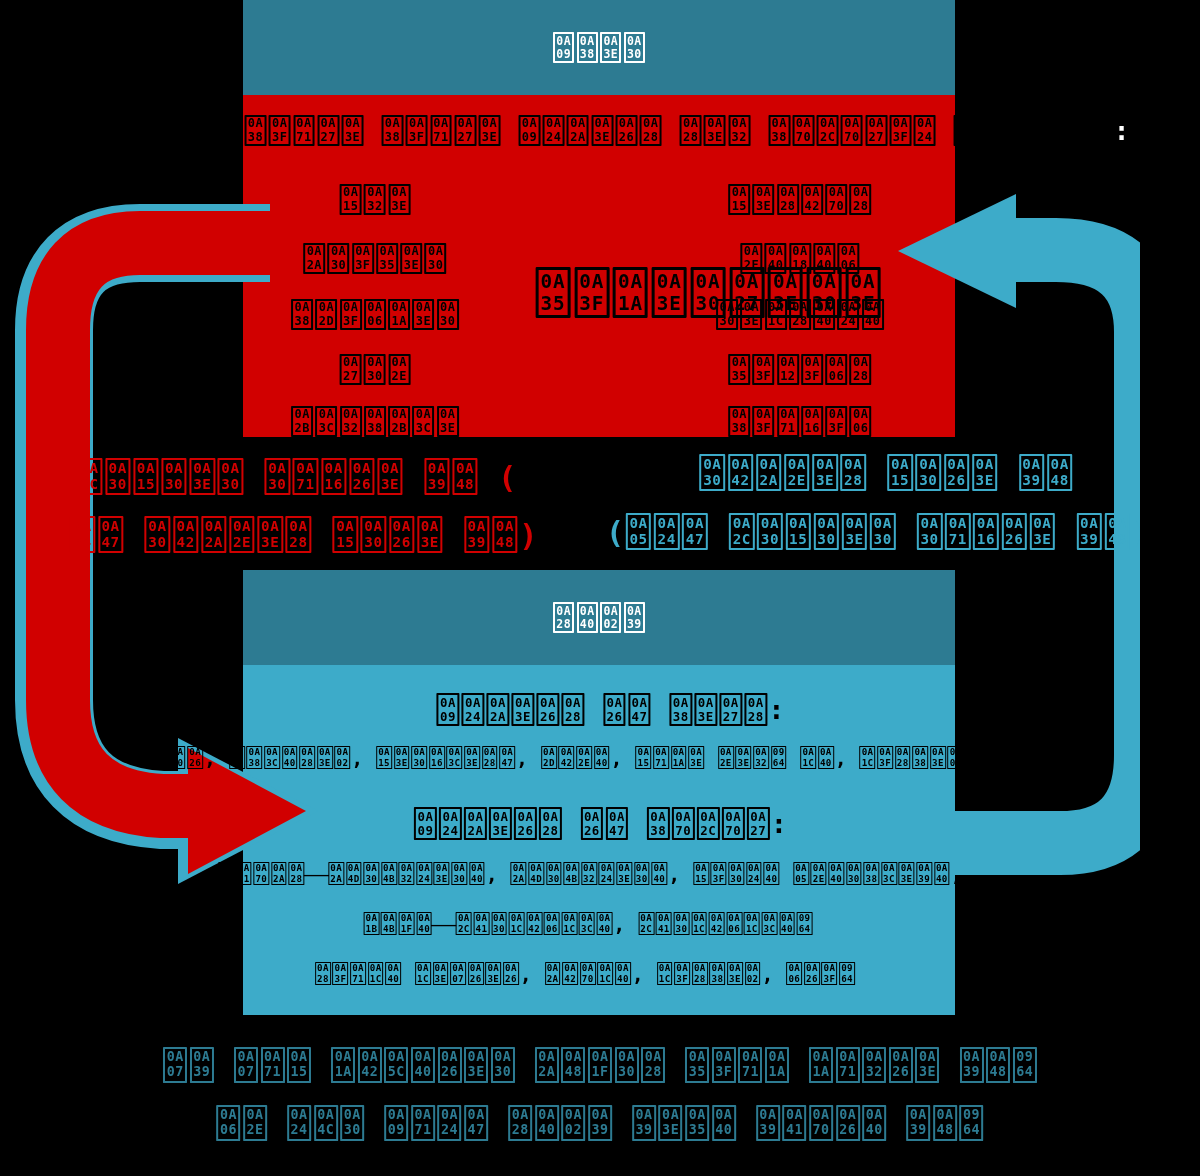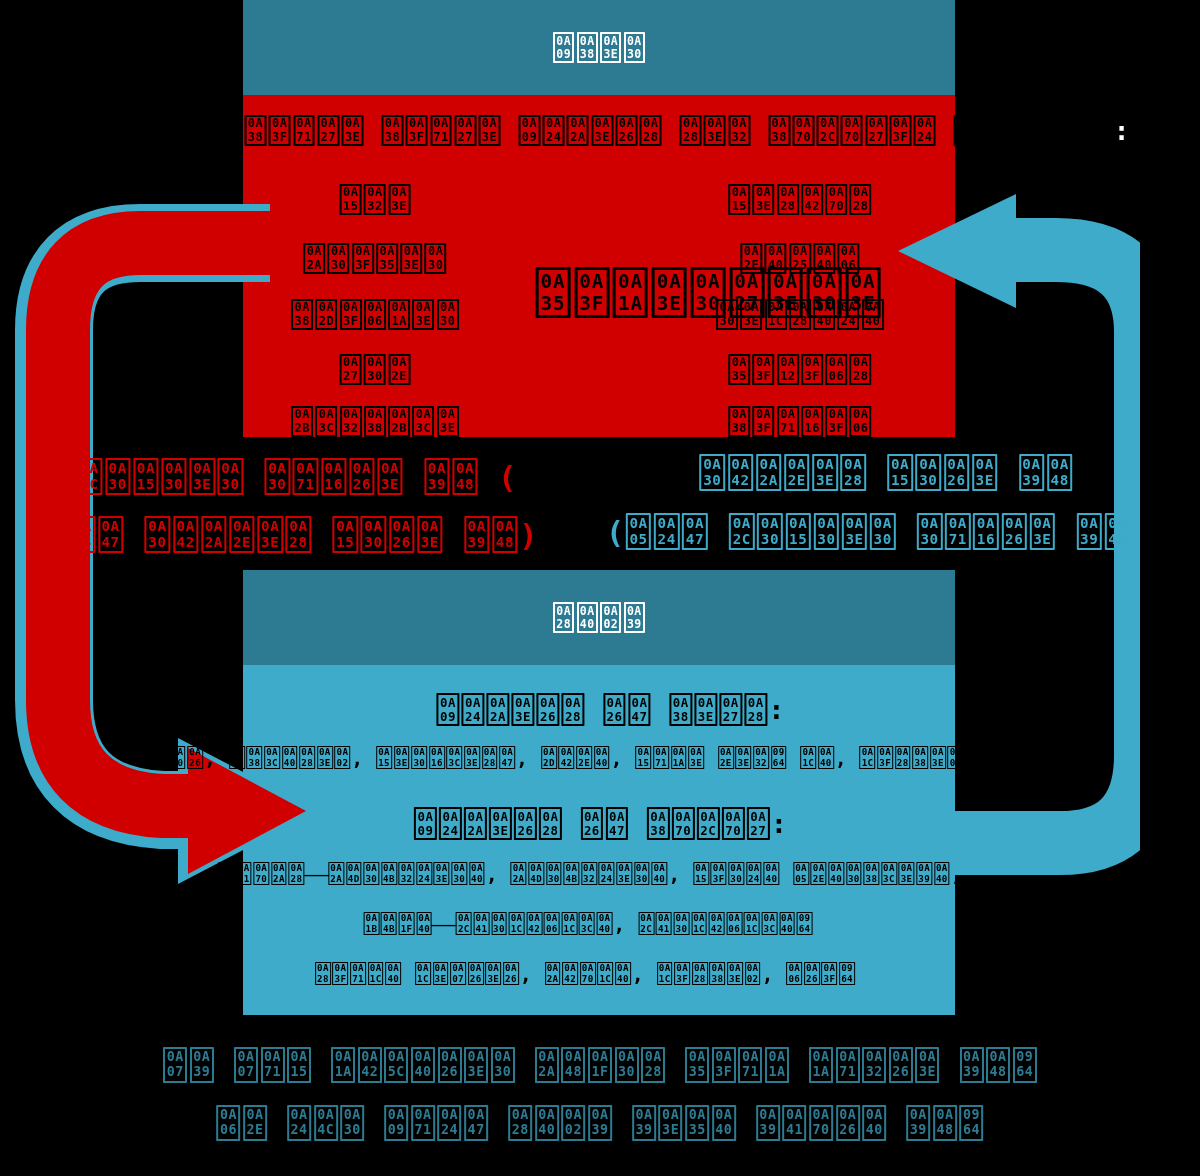--- a/index.html
+++ b/index.html
@@ -60,21 +60,21 @@
 
   <div class="txt gm black" style="left:578px;top:114px;font-size:26px;"><span class="gm"><span class="tofu"><i>0A</i><i>38</i></span><span class="tofu"><i>0A</i><i>2D</i></span><span class="pl"> </span><span class="tofu"><i>0A</i><i>15</i></span><span class="tofu"><i>0A</i><i>41</i></span><span class="tofu"><i>0A</i><i>1D</i></span><span class="pl"> </span><span class="tofu"><i>0A</i><i>1C</i></span><span class="tofu"><i>0A</i><i>4B</i></span><span class="pl"> </span><span class="tofu"><i>0A</i><i>38</i></span><span class="tofu"><i>0A</i><i>3F</i></span><span class="tofu"><i>0A</i><i>71</i></span><span class="tofu"><i>0A</i><i>27</i></span><span class="tofu"><i>0A</i><i>3E</i></span><span class="pl"> </span><span class="tofu"><i>0A</i><i>38</i></span><span class="tofu"><i>0A</i><i>3F</i></span><span class="tofu"><i>0A</i><i>71</i></span><span class="tofu"><i>0A</i><i>27</i></span><span class="tofu"><i>0A</i><i>3E</i></span><span class="pl"> </span><span class="tofu"><i>0A</i><i>09</i></span><span class="tofu"><i>0A</i><i>24</i></span><span class="tofu"><i>0A</i><i>2A</i></span><span class="tofu"><i>0A</i><i>3E</i></span><span class="tofu"><i>0A</i><i>26</i></span><span class="tofu"><i>0A</i><i>28</i></span><span class="pl"> </span><span class="tofu"><i>0A</i><i>28</i></span><span class="tofu"><i>0A</i><i>3E</i></span><span class="tofu"><i>0A</i><i>32</i></span><span class="pl"> </span><span class="tofu"><i>0A</i><i>38</i></span><span class="tofu"><i>0A</i><i>70</i></span><span class="tofu"><i>0A</i><i>2C</i></span><span class="tofu"><i>0A</i><i>70</i></span><span class="tofu"><i>0A</i><i>27</i></span><span class="tofu"><i>0A</i><i>3F</i></span><span class="tofu"><i>0A</i><i>24</i></span><span class="pl"> </span><span class="tofu"><i>0A</i><i>28</i></span><span class="tofu"><i>0A</i><i>39</i></span><span class="tofu"><i>0A</i><i>40</i></span><span class="tofu"><i>0A</i><i>02</i></span><span class="pl"> </span><span class="tofu"><i>0A</i><i>39</i></span><span class="tofu"><i>0A</i><i>48</i></span></span><span class="pl white" style="font-size:26px;">:</span></div>
 
   <div class="txt gm black" style="left:375px;top:183px;font-size:26px;"><span class="tofu"><i>0A</i><i>15</i></span><span class="tofu"><i>0A</i><i>32</i></span><span class="tofu"><i>0A</i><i>3E</i></span></div>
   <div class="txt gm black" style="left:375px;top:242px;font-size:26px;"><span class="tofu"><i>0A</i><i>2A</i></span><span class="tofu"><i>0A</i><i>30</i></span><span class="tofu"><i>0A</i><i>3F</i></span><span class="tofu"><i>0A</i><i>35</i></span><span class="tofu"><i>0A</i><i>3E</i></span><span class="tofu"><i>0A</i><i>30</i></span></div>
   <div class="txt gm black" style="left:375px;top:298px;font-size:26px;"><span class="tofu"><i>0A</i><i>38</i></span><span class="tofu"><i>0A</i><i>2D</i></span><span class="tofu"><i>0A</i><i>3F</i></span><span class="tofu"><i>0A</i><i>06</i></span><span class="tofu"><i>0A</i><i>1A</i></span><span class="tofu"><i>0A</i><i>3E</i></span><span class="tofu"><i>0A</i><i>30</i></span></div>
   <div class="txt gm black" style="left:375px;top:353px;font-size:26px;"><span class="tofu"><i>0A</i><i>27</i></span><span class="tofu"><i>0A</i><i>30</i></span><span class="tofu"><i>0A</i><i>2E</i></span></div>
   <div class="txt gm black" style="left:375px;top:405px;font-size:26px;"><span class="tofu"><i>0A</i><i>2B</i></span><span class="tofu"><i>0A</i><i>3C</i></span><span class="tofu"><i>0A</i><i>32</i></span><span class="tofu"><i>0A</i><i>38</i></span><span class="tofu"><i>0A</i><i>2B</i></span><span class="tofu"><i>0A</i><i>3C</i></span><span class="tofu"><i>0A</i><i>3E</i></span></div>
 
   <div class="txt gm black" style="left:800px;top:183px;font-size:26px;"><span class="tofu"><i>0A</i><i>15</i></span><span class="tofu"><i>0A</i><i>3E</i></span><span class="tofu"><i>0A</i><i>28</i></span><span class="tofu"><i>0A</i><i>42</i></span><span class="tofu"><i>0A</i><i>70</i></span><span class="tofu"><i>0A</i><i>28</i></span></div>
-  <div class="txt gm black" style="left:800px;top:242px;font-size:26px;"><span class="tofu"><i>0A</i><i>2E</i></span><span class="tofu"><i>0A</i><i>40</i></span><span class="tofu"><i>0A</i><i>25</i></span><span class="tofu"><i>0A</i><i>40</i></span><span class="tofu"><i>0A</i><i>06</i></span></div>
+  <div class="txt gm black" style="left:800px;top:242px;font-size:26px;"><span class="tofu"><i>0A</i><i>2E</i></span><span class="tofu"><i>0A</i><i>40</i></span><span class="tofu"><i>0A</i><i>18</i></span><span class="tofu"><i>0A</i><i>40</i></span><span class="tofu"><i>0A</i><i>06</i></span></div>
   <div class="txt gm black" style="left:800px;top:298px;font-size:26px;"><span class="tofu"><i>0A</i><i>30</i></span><span class="tofu"><i>0A</i><i>3E</i></span><span class="tofu"><i>0A</i><i>1C</i></span><span class="tofu"><i>0A</i><i>28</i></span><span class="tofu"><i>0A</i><i>40</i></span><span class="tofu"><i>0A</i><i>24</i></span><span class="tofu"><i>0A</i><i>40</i></span></div>
   <div class="txt gm black" style="left:800px;top:353px;font-size:26px;"><span class="tofu"><i>0A</i><i>35</i></span><span class="tofu"><i>0A</i><i>3F</i></span><span class="tofu"><i>0A</i><i>12</i></span><span class="tofu"><i>0A</i><i>3F</i></span><span class="tofu"><i>0A</i><i>06</i></span><span class="tofu"><i>0A</i><i>28</i></span></div>
   <div class="txt gm black" style="left:800px;top:405px;font-size:26px;"><span class="tofu"><i>0A</i><i>38</i></span><span class="tofu"><i>0A</i><i>3F</i></span><span class="tofu"><i>0A</i><i>71</i></span><span class="tofu"><i>0A</i><i>16</i></span><span class="tofu"><i>0A</i><i>3F</i></span><span class="tofu"><i>0A</i><i>06</i></span></div>
 
   <div class="txt gm black" style="left:708px;top:265px;font-size:42px;"><span class="tofu"><i>0A</i><i>35</i></span><span class="tofu"><i>0A</i><i>3F</i></span><span class="tofu"><i>0A</i><i>1A</i></span><span class="tofu"><i>0A</i><i>3E</i></span><span class="tofu"><i>0A</i><i>30</i></span><span class="tofu"><i>0A</i><i>27</i></span><span class="tofu"><i>0A</i><i>3E</i></span><span class="tofu"><i>0A</i><i>30</i></span><span class="tofu"><i>0A</i><i>3E</i></span></div>
 
   <div class="txt gm" style="left:296px;top:456px;font-size:31px;color:#d10000;"><span class="tofu"><i>0A</i><i>2C</i></span><span class="tofu"><i>0A</i><i>30</i></span><span class="tofu"><i>0A</i><i>15</i></span><span class="tofu"><i>0A</i><i>30</i></span><span class="tofu"><i>0A</i><i>3E</i></span><span class="tofu"><i>0A</i><i>30</i></span><span class="pl"> </span><span class="tofu"><i>0A</i><i>30</i></span><span class="tofu"><i>0A</i><i>71</i></span><span class="tofu"><i>0A</i><i>16</i></span><span class="tofu"><i>0A</i><i>26</i></span><span class="tofu"><i>0A</i><i>3E</i></span><span class="pl"> </span><span class="tofu"><i>0A</i><i>39</i></span><span class="tofu"><i>0A</i><i>48</i></span><span class="pl"> </span><span class="pl">(</span></div>
   <div class="txt gm" style="left:303px;top:514px;font-size:31px;color:#d10000;"><span class="tofu"><i>0A</i><i>24</i></span><span class="tofu"><i>0A</i><i>47</i></span><span class="pl"> </span><span class="tofu"><i>0A</i><i>30</i></span><span class="tofu"><i>0A</i><i>42</i></span><span class="tofu"><i>0A</i><i>2A</i></span><span class="tofu"><i>0A</i><i>2E</i></span><span class="tofu"><i>0A</i><i>3E</i></span><span class="tofu"><i>0A</i><i>28</i></span><span class="pl"> </span><span class="tofu"><i>0A</i><i>15</i></span><span class="tofu"><i>0A</i><i>30</i></span><span class="tofu"><i>0A</i><i>26</i></span><span class="tofu"><i>0A</i><i>3E</i></span><span class="pl"> </span><span class="tofu"><i>0A</i><i>39</i></span><span class="tofu"><i>0A</i><i>48</i></span><span class="pl">)</span></div>
   <div class="txt gm" style="left:886px;top:452px;font-size:31px;color:#3dabc9;"><span class="tofu"><i>0A</i><i>30</i></span><span class="tofu"><i>0A</i><i>42</i></span><span class="tofu"><i>0A</i><i>2A</i></span><span class="tofu"><i>0A</i><i>2E</i></span><span class="tofu"><i>0A</i><i>3E</i></span><span class="tofu"><i>0A</i><i>28</i></span><span class="pl"> </span><span class="tofu"><i>0A</i><i>15</i></span><span class="tofu"><i>0A</i><i>30</i></span><span class="tofu"><i>0A</i><i>26</i></span><span class="tofu"><i>0A</i><i>3E</i></span><span class="pl"> </span><span class="tofu"><i>0A</i><i>39</i></span><span class="tofu"><i>0A</i><i>48</i></span></div>
   <div class="txt gm" style="left:878px;top:511px;font-size:31px;color:#3dabc9;"><span class="pl">(</span><span class="tofu"><i>0A</i><i>05</i></span><span class="tofu"><i>0A</i><i>24</i></span><span class="tofu"><i>0A</i><i>47</i></span><span class="pl"> </span><span class="tofu"><i>0A</i><i>2C</i></span><span class="tofu"><i>0A</i><i>30</i></span><span class="tofu"><i>0A</i><i>15</i></span><span class="tofu"><i>0A</i><i>30</i></span><span class="tofu"><i>0A</i><i>3E</i></span><span class="tofu"><i>0A</i><i>30</i></span><span class="pl"> </span><span class="tofu"><i>0A</i><i>30</i></span><span class="tofu"><i>0A</i><i>71</i></span><span class="tofu"><i>0A</i><i>16</i></span><span class="tofu"><i>0A</i><i>26</i></span><span class="tofu"><i>0A</i><i>3E</i></span><span class="pl"> </span><span class="tofu"><i>0A</i><i>39</i></span><span class="tofu"><i>0A</i><i>48</i></span><span class="pl">)</span></div>

